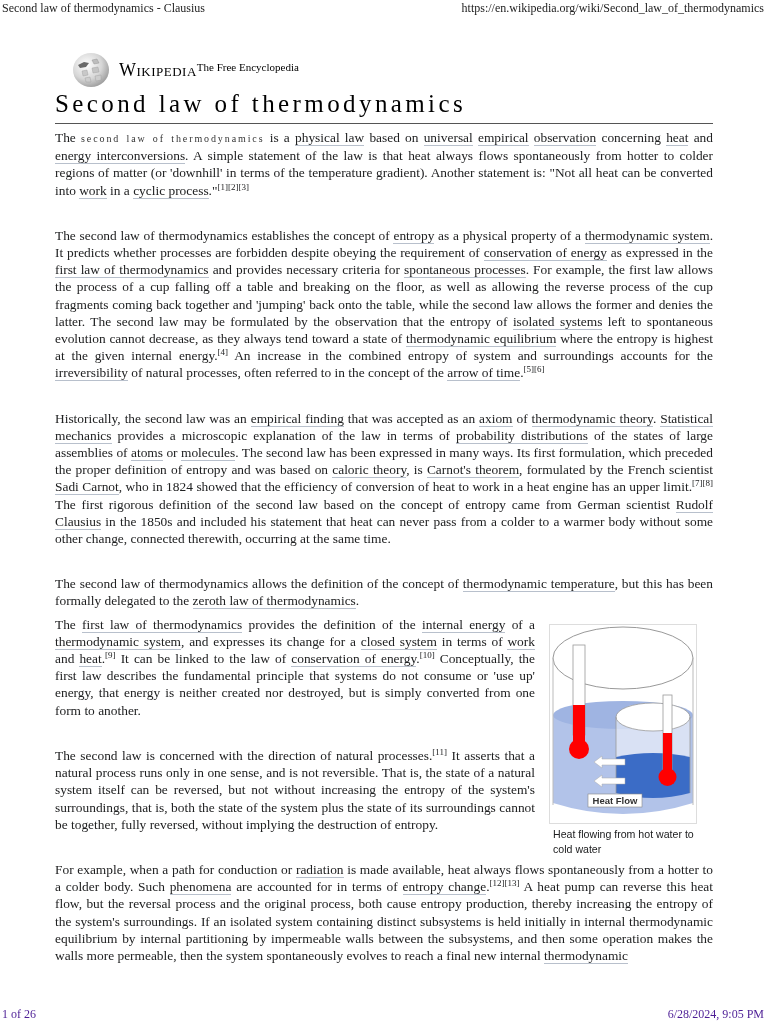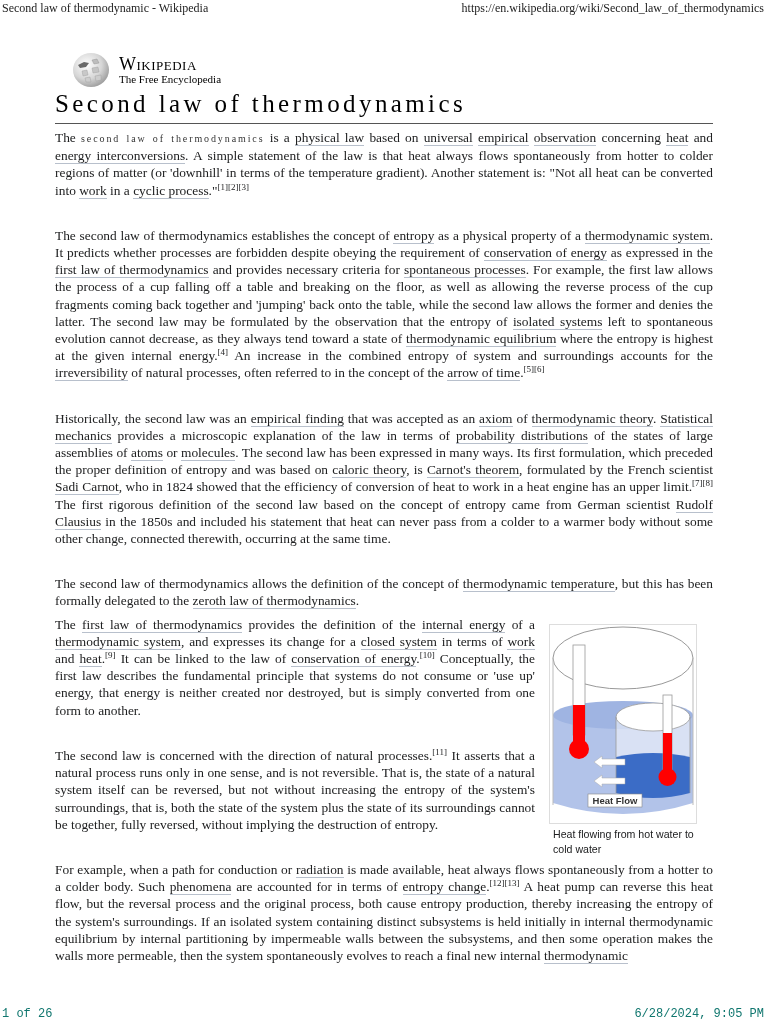--- a/index.html
+++ b/index.html
@@ -1,26 +1,26 @@
 <!DOCTYPE html>
 <html><head>
 <meta charset="utf-8">
 <style>
   html, body { margin: 0; padding: 0; background: #ffffff; }
   body { width: 768px; height: 1024px; position: relative; overflow: hidden; color: #202122; }
   .print-header { position: absolute; top: 0; left: 0; right: 0; height: 16px; font-family: "Liberation Serif", serif; font-size: 12px; color: #222; }
   .print-header .ph-title { position: absolute; left: 2px; top: 1px; }
   .print-header .ph-url { position: absolute; right: 4px; top: 1px; }
-  .print-footer { position: absolute; bottom: 0; left: 0; right: 0; height: 18px; font-family: Liberation Mono, monospace; font-size: 12px; color: #0f766e; }
+  .print-footer { position: absolute; bottom: 0; left: 0; right: 0; height: 18px; font-family: Liberation Serif, serif; font-size: 12px; color: #4c1d95; }
   .print-footer .pf-page { position: absolute; left: 2px; top: 1px; }
   .print-footer .pf-date { position: absolute; right: 4px; top: 1px; }
 
   .logo { position: absolute; left: 70px; top: 50px; height: 40px; display: flex; align-items: center; }
   .globe { width: 42px; height: 38px; }
-  .wordmark { margin-left: 7px; display: flex; flex-direction: column; line-height: 1; }
+  .wordmark { margin-left: 7px; display: flex; line-height: 1; }
   .wordmark .wm-name { font-family: "Liberation Serif", serif; font-size: 18px; letter-spacing: 0.5px; color: #000; font-variant: small-caps; }
   .wordmark .wm-tag { font-family: "Liberation Serif", serif; font-size: 11px; color: #000; margin-top: 1px; }
 
   .content { position: absolute; left: 55px; top: 88px; width: 658px; font-family: "DejaVu Serif", serif; }
   h1.page-title { margin: 0; padding: 0 0 3px 0; font-family: "Liberation Serif", serif; font-weight: normal; font-size: 25px; letter-spacing: 3.4px; color: #000; border-bottom: 1px solid #555; line-height: 32px; }
   p { margin: 0; font-family: "Liberation Serif", serif; font-size: 13.4px; line-height: 17.2px; text-align: justify; color: #202122; }
   p.p1 { margin-top: 5px; }
   p + p { margin-top: 28px; }
   .sc { font-size: 10px; letter-spacing: 1.9px; color: #333; }
   a.lnk { color: #202122; text-decoration: none; border-bottom: 1px solid #b8c0cc; }
@@ -29,21 +29,21 @@
   .intro-wrap { position: relative; margin-top: 6px; }
   .thumb { float: right; width: 170px; margin: 8px -2px 4px 10px; }
   .thumb .img-box { width: 146px; height: 198px; margin-left: 4px; border: 1px solid #ddd; position: relative; background: #fff; }
   .thumb .caption { font-family: "Liberation Sans", sans-serif; font-size: 10.6px; line-height: 15px; color: #202122; margin-left: 8px; margin-top: 3px; }
   .intro-wrap p.narrow { margin-right: 0; }
 </style>
 </head>
 <body>
 
 <div class="print-header">
-  <span class="ph-title">Second law of thermodynamic - Wikipedia</span>
+  <span class="ph-title">Second law of thermodynamics - Clausius</span>
   <span class="ph-url">https://en.wikipedia.org/wiki/Second_law_of_thermodynamics</span>
 </div>
 
 <div class="logo">
   <svg class="globe" viewBox="0 0 42 38">
     <defs>
       <radialGradient id="gg" cx="38%" cy="35%" r="70%">
         <stop offset="0%" stop-color="#ffffff"></stop>
         <stop offset="60%" stop-color="#d6d6d6"></stop>
         <stop offset="100%" stop-color="#9a9a9a"></stop>

